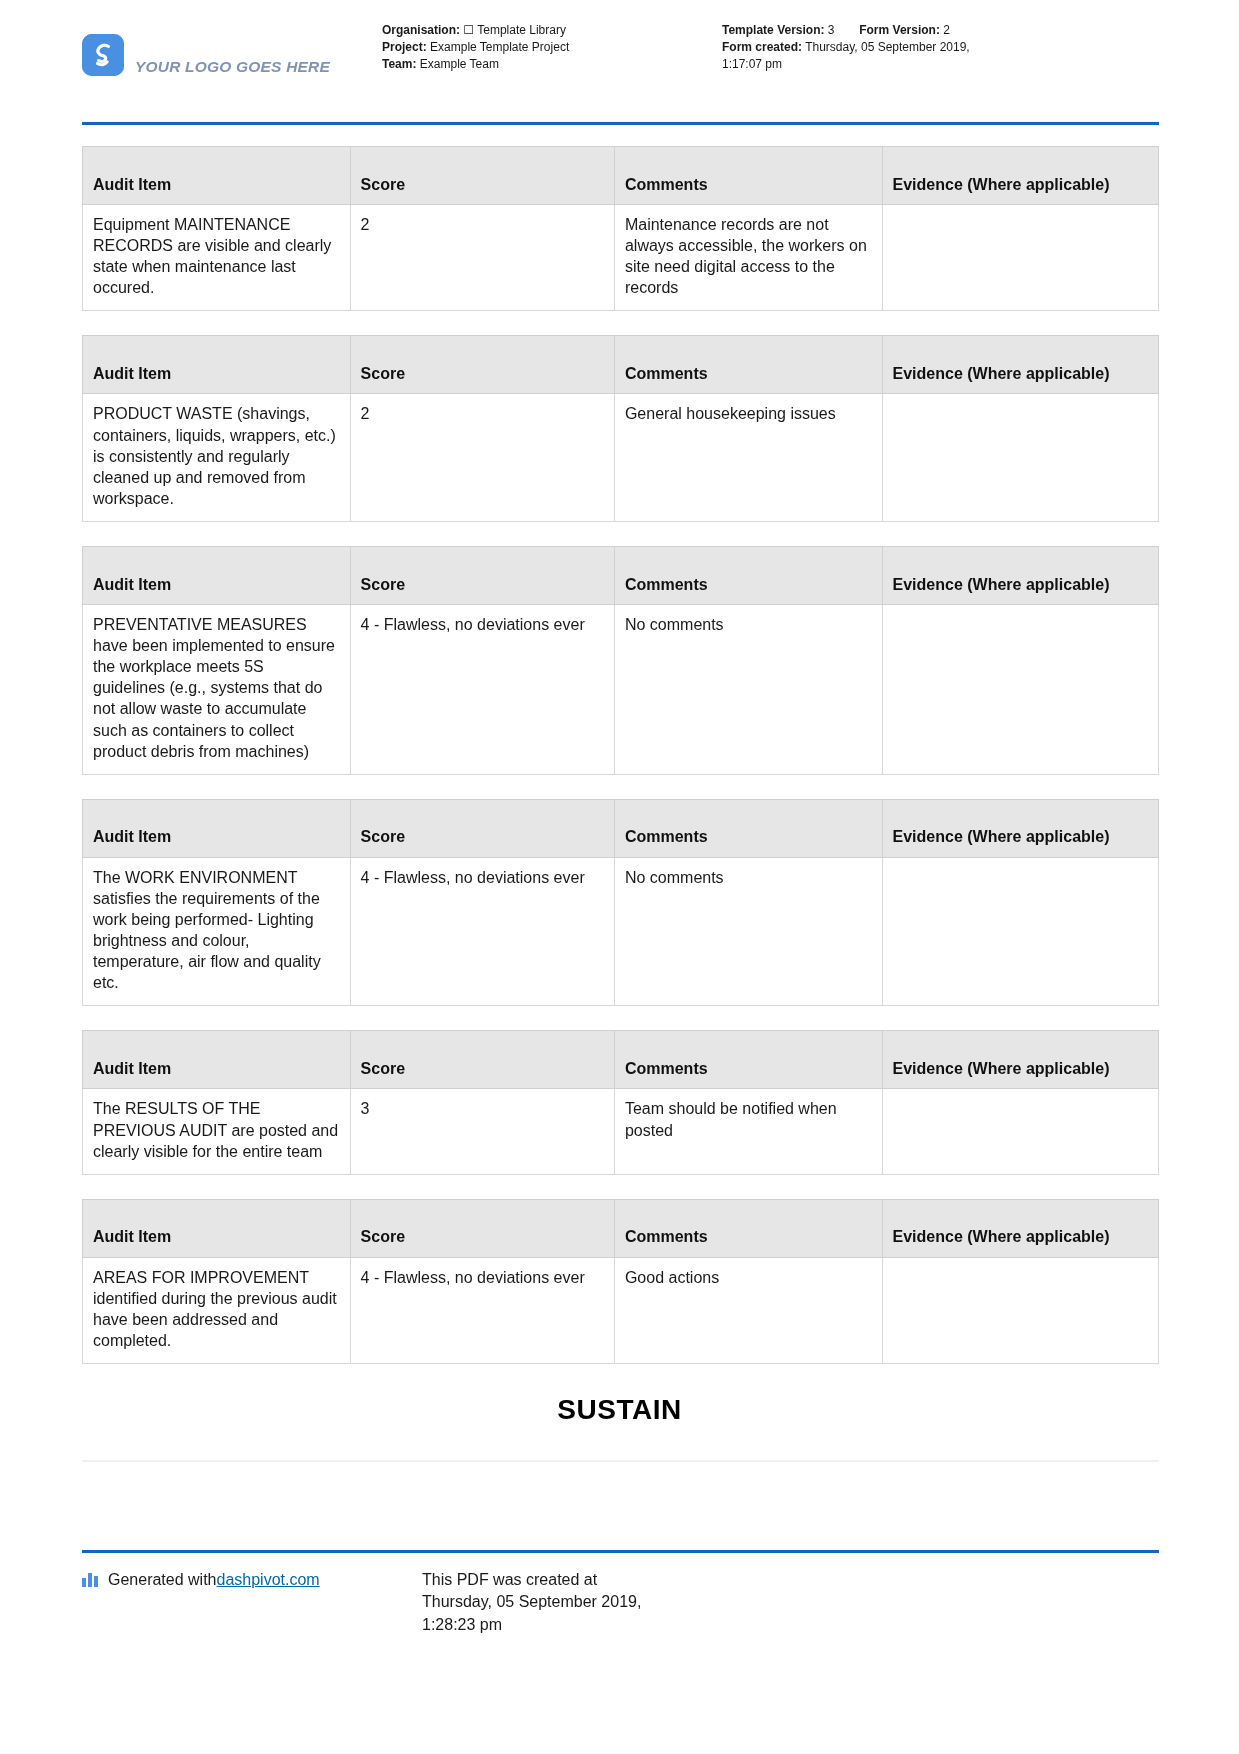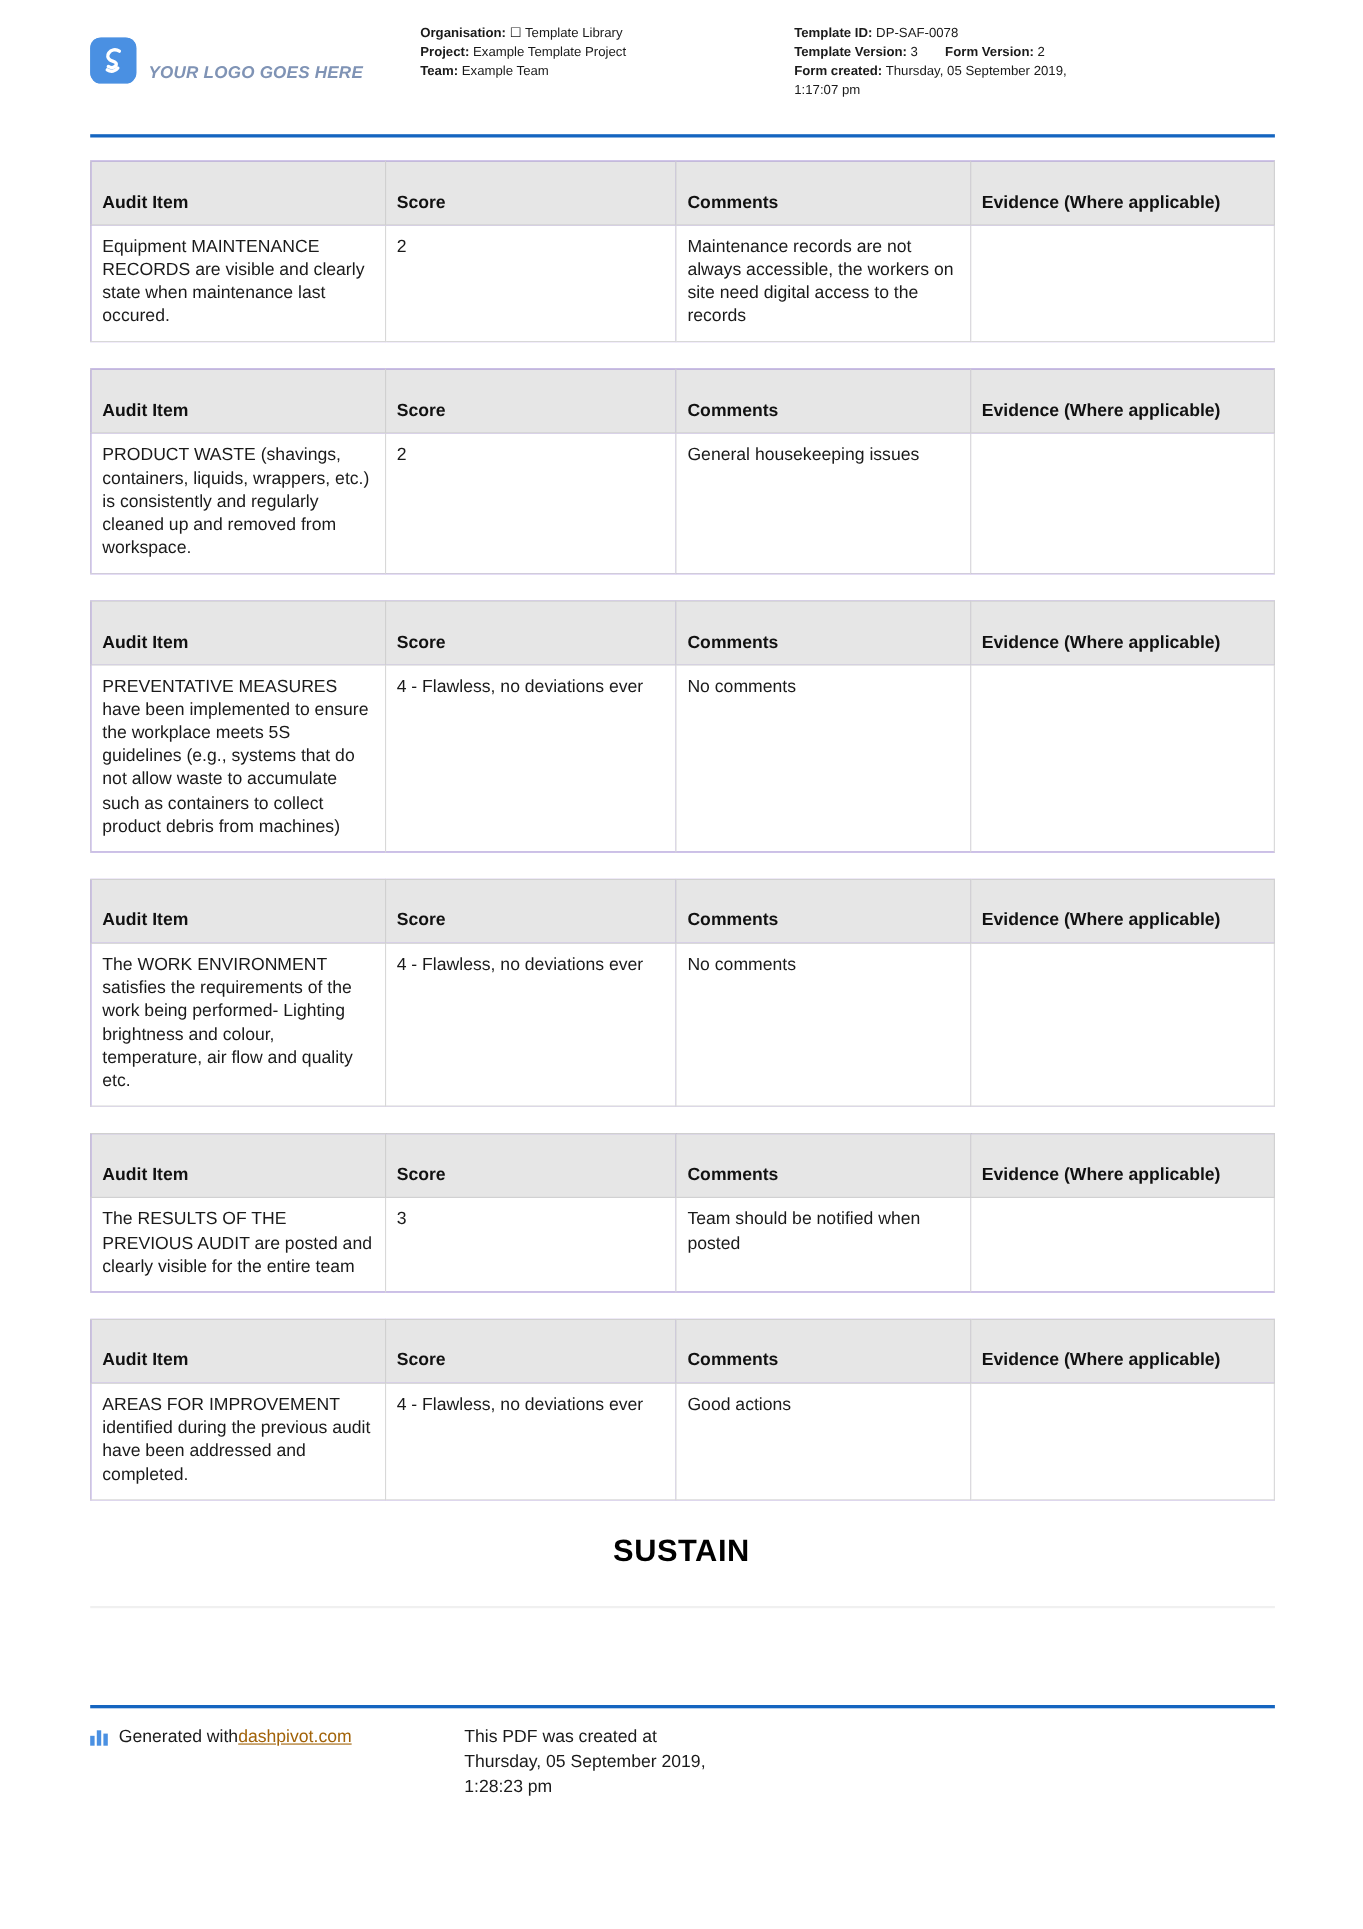--- a/index.html
+++ b/index.html
@@ -81,21 +81,21 @@
   .tables {
     padding: 0 80px 0 82px;
     margin-top: 26px;
   }
   table.audit {
     width: 100%;
     border-collapse: collapse;
     table-layout: fixed;
     margin-bottom: 24px;
     border: 1px solid #d8d8d8;
-    background: #8b5cf6;
+    background: #5eead4;
   }
   table.audit th {
     background: #e6e6e6;
     border: 1px solid #d0d0d0;
     font-size: 16px;
     font-weight: bold;
     text-align: left;
     vertical-align: bottom;
     padding: 14px 10px 9px 10px;
     height: 58px;
@@ -163,21 +163,21 @@
   .bar-icon i {
     display: block;
     width: 4px;
     margin-right: 2px;
     background: #4a90e2;
   }
   .bar-icon i:nth-child(1) { height: 9px; }
   .bar-icon i:nth-child(2) { height: 14px; }
   .bar-icon i:nth-child(3) { height: 11px; }
   .link {
-    color: #a16207;
+    color: #0369a1;
     text-decoration: underline;
   }
 </style>
 </head>
 <body>
 
 <div class="page">
 
   <div class="header">
 
@@ -201,24 +201,20 @@
         <span class="lbl">Project:</span>
         <span>Example Template Project</span>
       </div>
       <div class="meta-row">
         <span class="lbl">Team:</span>
         <span>Example Team</span>
       </div>
     </div>
 
     <div class="meta-col right">
-      <div class="meta-row">
-        <span class="lbl">Template ID:</span>
-        <span>DP-SAF-0078</span>
-      </div>
       <div class="meta-row">
         <span class="lbl">Template Version:</span>
         <span>3</span>
         <span class="gap-inline"></span>
         <span class="lbl">Form Version:</span>
         <span>2</span>
       </div>
       <div class="meta-row">
         <span class="lbl">Form created:</span>
         <span>Thursday, 05 September 2019,</span>

